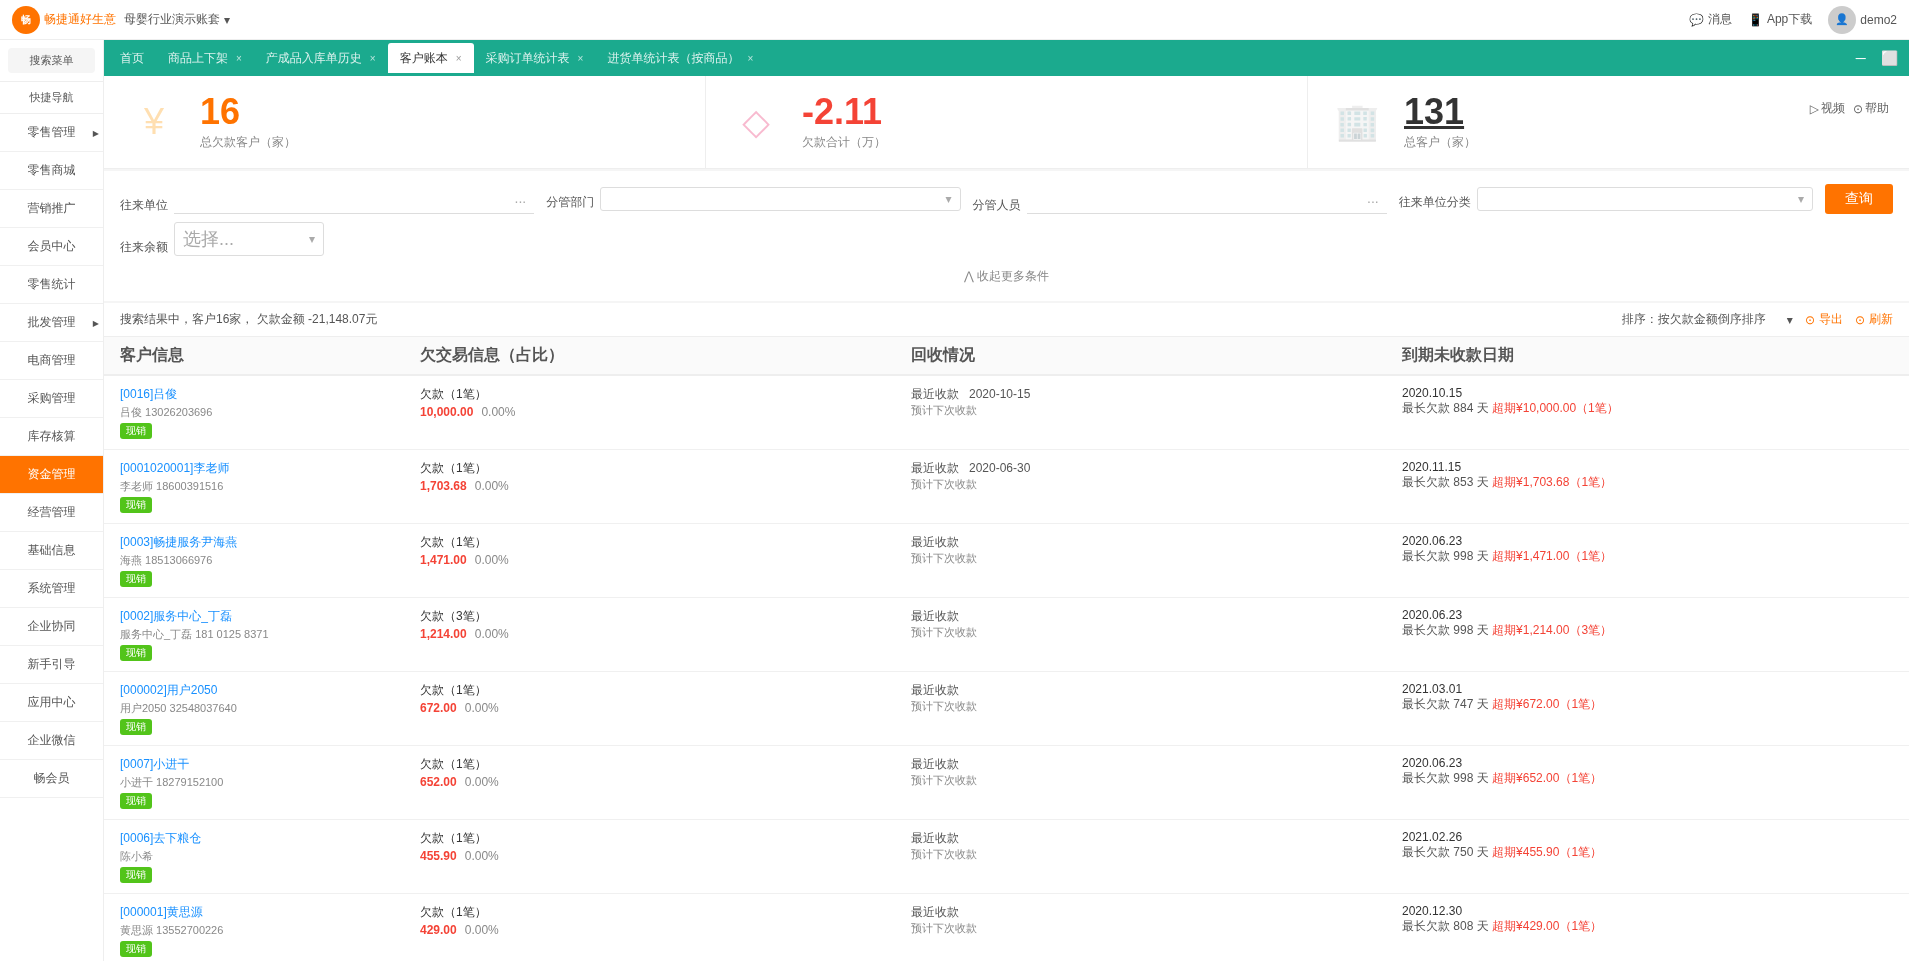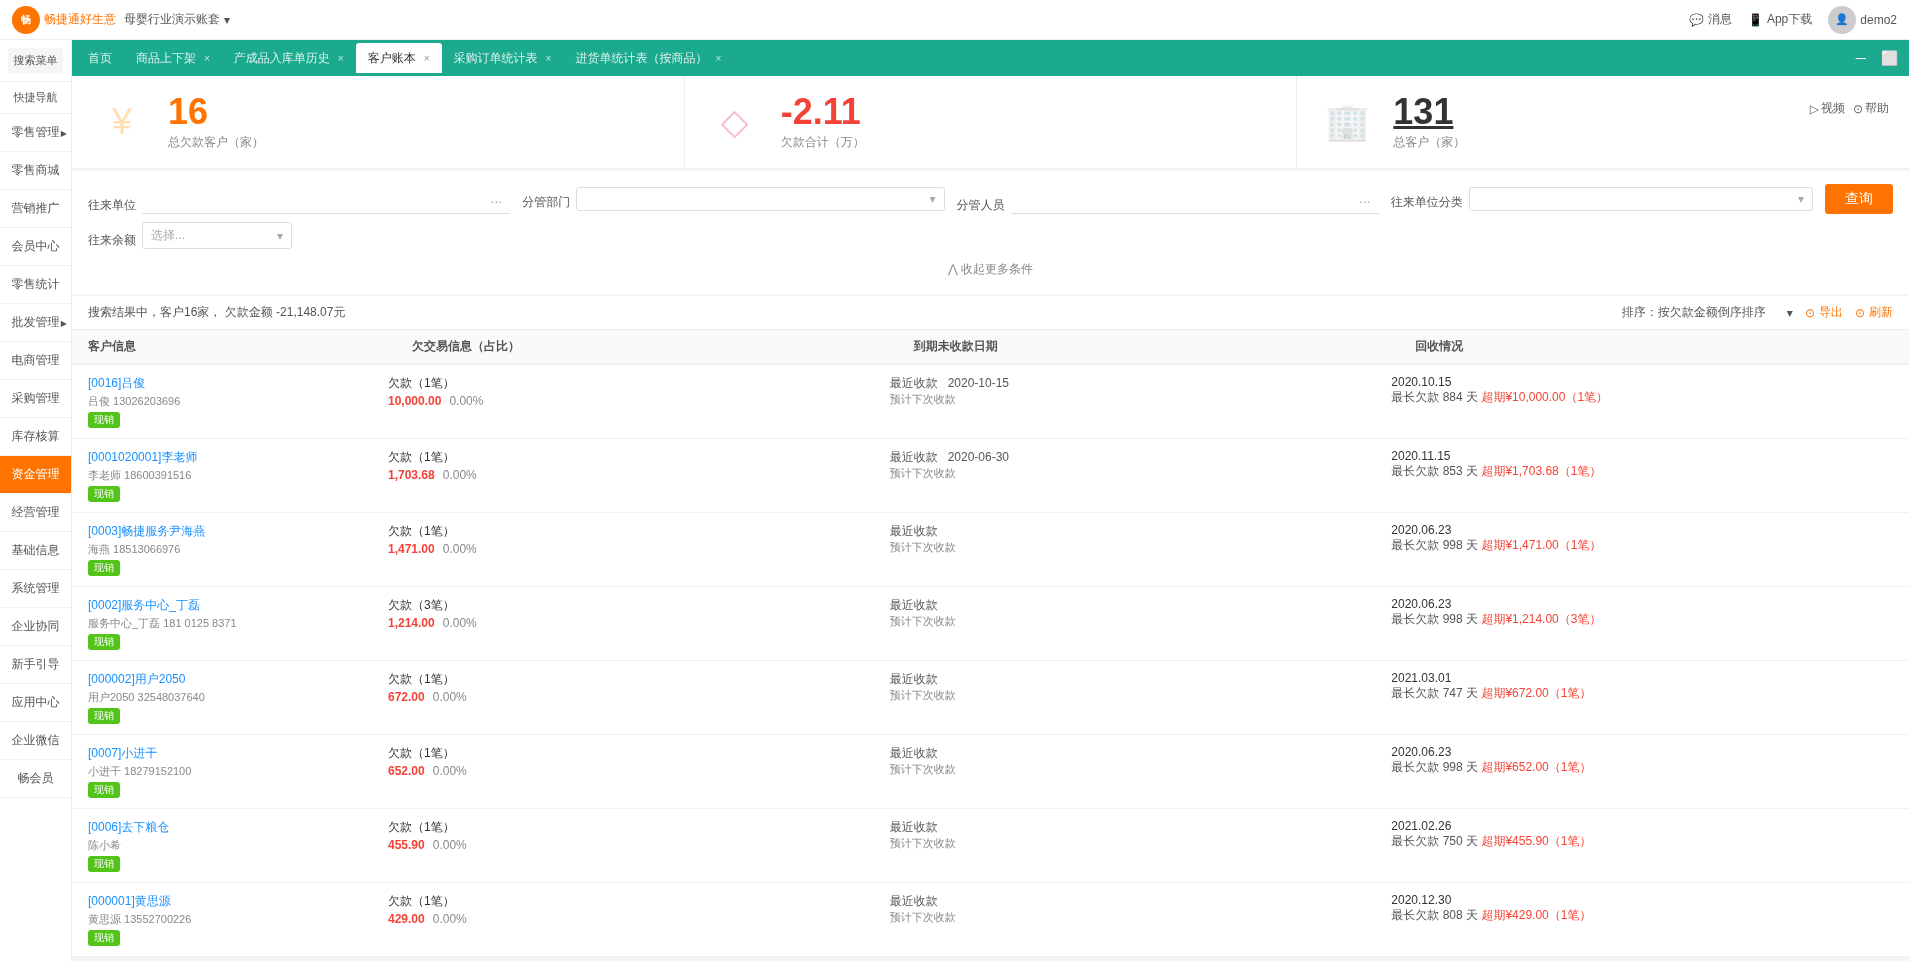--- a/index.html
+++ b/index.html
@@ -16,21 +16,21 @@
     .app-name { color: #ff7300; font-size: 12px; }
     .store-selector { display: flex; align-items: center; gap: 4px; font-size: 12px; color: #555; cursor: pointer; }
     .top-bar-right { display: flex; align-items: center; gap: 16px; }
     .top-bar-btn { display: flex; align-items: center; gap: 4px; font-size: 12px; color: #555; cursor: pointer; }
     .avatar { width: 28px; height: 28px; border-radius: 50%; background: #ccc; display: flex; align-items: center; justify-content: center; font-size: 11px; }
     
     
     .main-layout { display: flex; flex: 1; overflow: hidden; }
     
     
-    .sidebar { width: 72px; background: #fff; border-right: 1px solid #eee; display: flex; flex-direction: column; flex-shrink: 0; overflow-y: auto; }
+    .sidebar { width: 104px; background: #fff; border-right: 1px solid #eee; display: flex; flex-direction: column; flex-shrink: 0; overflow-y: auto; }
     .sidebar-search { padding: 8px; border-bottom: 1px solid #eee; }
     .sidebar-search-btn { background: #f5f5f5; border: none; width: 100%; padding: 5px; border-radius: 4px; font-size: 11px; color: #555; cursor: pointer; text-align: center; }
     .sidebar-quick-nav { padding: 8px; text-align: center; font-size: 11px; color: #555; cursor: pointer; border-bottom: 1px solid #eee; }
     .sidebar-item { padding: 10px 8px; text-align: center; font-size: 12px; color: #555; cursor: pointer; border-bottom: 1px solid #f0f0f0; position: relative; }
     .sidebar-item.active { background: #ff7300; color: #fff; }
     .sidebar-item.has-arrow::after { content: '▶'; font-size: 8px; position: absolute; right: 4px; top: 50%; transform: translateY(-50%); }
     
     
     .content-area { flex: 1; display: flex; flex-direction: column; overflow: hidden; }
     .tab-bar { background: #1baa8e; height: 36px; display: flex; align-items: center; padding: 0 4px; flex-shrink: 0; }
@@ -70,21 +70,21 @@
     .collapse-row { text-align: center; padding: 4px; font-size: 12px; color: #888; cursor: pointer; }
     
     
     .result-bar { background: #fff; padding: 8px 16px; display: flex; align-items: center; justify-content: space-between; border-bottom: 1px solid #eee; font-size: 12px; color: #555; }
     .result-bar-right { display: flex; align-items: center; gap: 12px; }
     .result-sort { display: flex; align-items: center; gap: 21px; }
     .result-action { display: flex; align-items: center; gap: 4px; color: #ff7300; cursor: pointer; }
     
     
     .data-table { background: #fff; width: 100%; }
-    .table-header { display: grid; grid-template-columns: 300px 1fr 1fr 1fr; padding: 8px 16px; border-bottom: 2px solid #eee; font-weight: bold; color: #555; font-size: 12px; background: #fafafa; gap: 24px; }
+    .table-header { display: grid; grid-template-columns: 300px 1fr 1fr 1fr; padding: 8px 16px; border-bottom: 2px solid #eee; font-weight: bold; color: #555; font-size: 16px; background: #fafafa; }
     .table-row { display: grid; grid-template-columns: 300px 1fr 1fr 1fr; padding: 10px 16px; border-bottom: 1px solid #f0f0f0; font-size: 12px; }
     .customer-id { color: #1890ff; cursor: pointer; }
     .customer-sub { color: #888; font-size: 11px; margin-top: 2px; }
     .tag-green { background: #52c41a; color: #fff; padding: 1px 6px; border-radius: 3px; font-size: 10px; display: inline-block; margin-top: 3px; }
     .amount-red { color: #f44336; font-weight: bold; }
     .percent { color: #888; margin-left: 8px; }
     .recovery-info { color: #555; }
     .recovery-date { color: #888; font-size: 11px; }
     .overdue-days { color: #555; }
     .overdue-amount { color: #f44336; cursor: pointer; }
@@ -251,21 +251,21 @@
                 <input type="text" style="border: none; outline: none; width: 100%; font-size: 12px;">
                 <span style="color:#aaa;">▾</span>
               </div>
             </div>
             <button class="query-btn">查询</button>
           </div>
           <div class="filter-row">
             <div class="filter-group">
               <span class="filter-label">往来余额</span>
               <div style="width:150px;border:1px solid #ddd;border-radius:3px;padding:4px 8px;display:flex;align-items:center;justify-content:space-between;background:#fff;">
-                <span style="color:#aaa;font-size:12px;">选择...</span>
+                <span style="color:#aaa;font-size:18px;">选择...</span>
                 <span style="color:#aaa;">▾</span>
               </div>
             </div>
           </div>
           <div class="collapse-row">
             <span>⋀</span>
             <span>收起更多条件</span>
           </div>
         </div>
 
@@ -287,22 +287,22 @@
               <span>⊙</span>
               <span>刷新</span>
             </div>
           </div>
         </div>
 
         <div class="data-table">
           <div class="table-header">
             <div>客户信息</div>
             <div>欠交易信息（占比）</div>
+            <div>回收情况</div>
             <div>到期未收款日期</div>
-            <div>回收情况</div>
           </div>
 
           <div class="table-row">
             <div>
               <div><span class="customer-id">[0016]吕俊</span></div>
               <div class="customer-sub">吕俊 13026203696</div>
               <span class="tag-green">现销</span>
             </div>
             <div class="debt-col">
               <div>欠款（1笔）</div>

